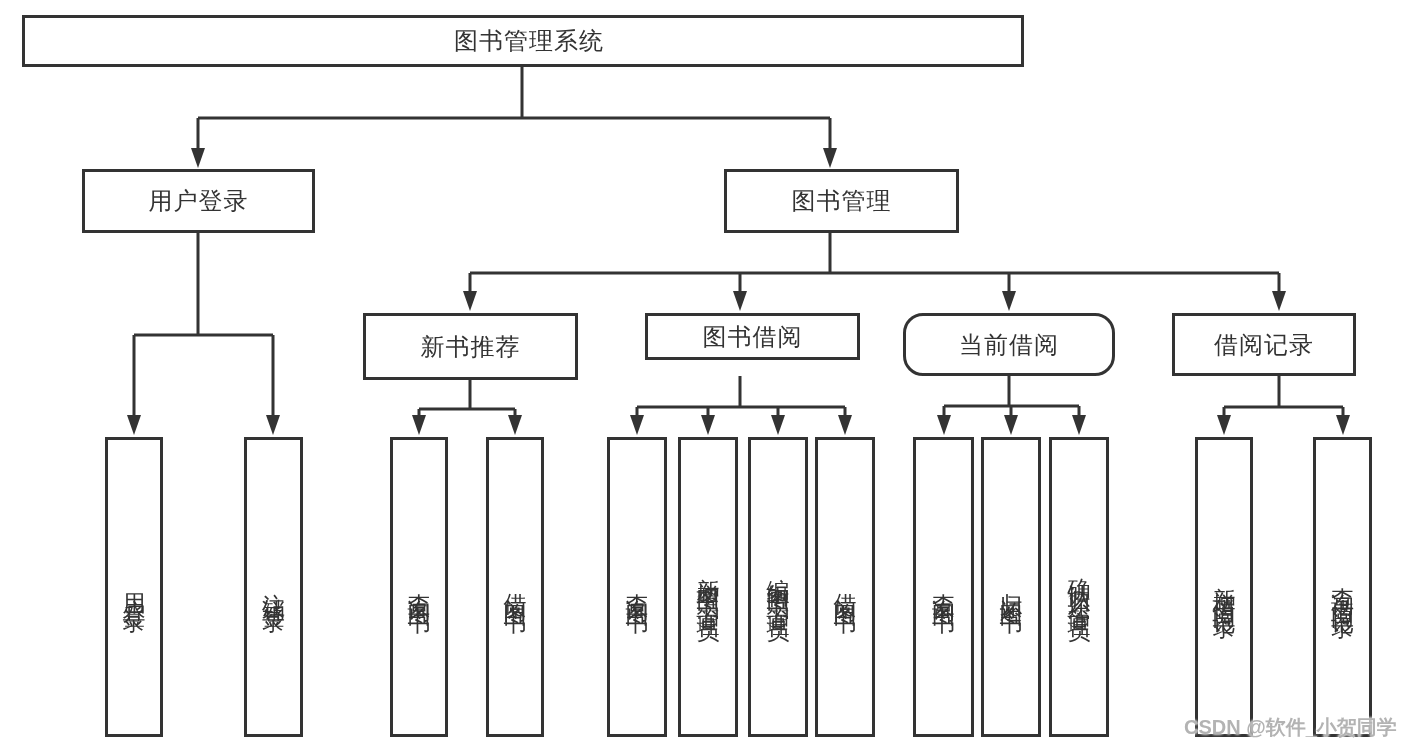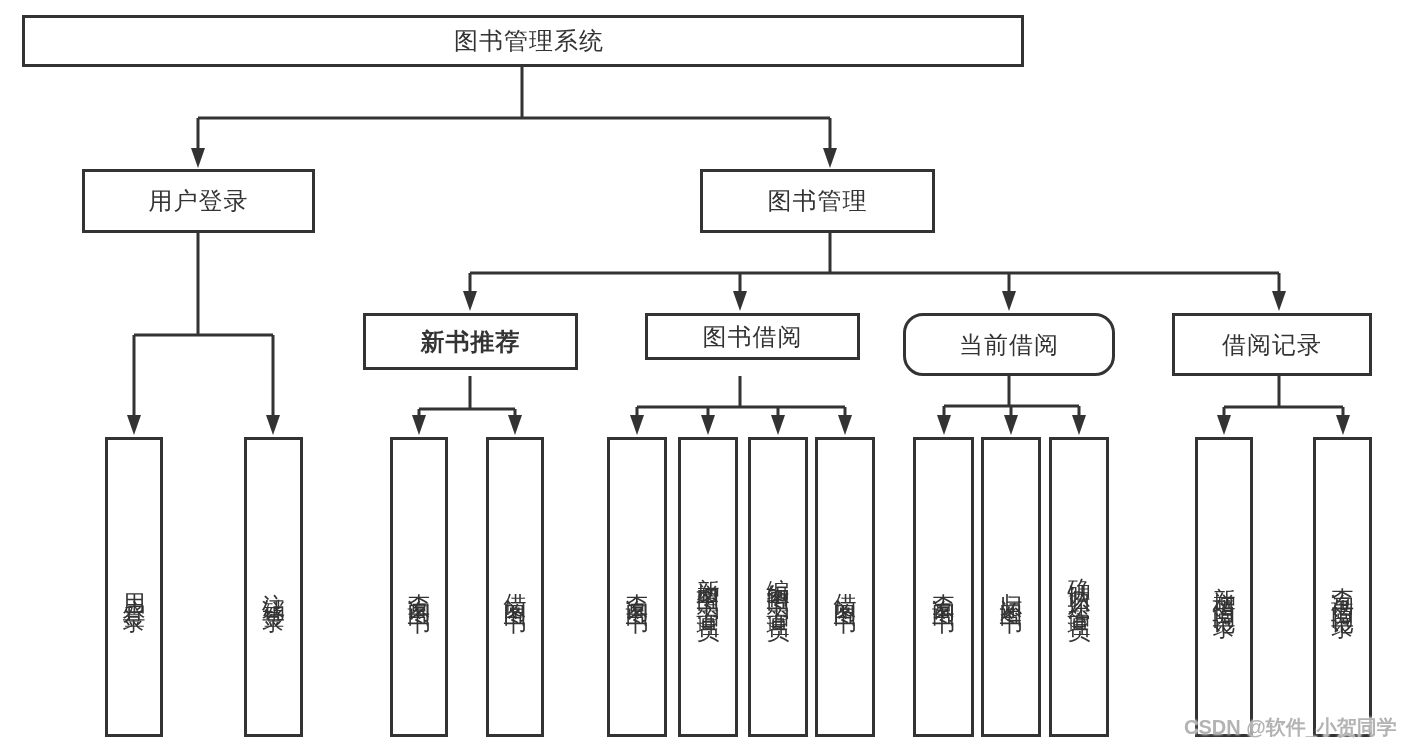--- a/index.html
+++ b/index.html
@@ -98,34 +98,34 @@
     </g>
   </svg>
 
   <div class="box hbox" style="left:22px; top:15px; width:1002px; height:52px;padding-left:12px;">
     <span class="lbl">图书管理系统</span>
   </div>
 
   <div class="box hbox" style="left:82px; top:169px; width:233px; height:64px;">
     <span class="lbl">用户登录</span>
   </div>
-  <div class="box hbox" style="left:700px; top:169px; width:235px; height:64px;">
+  <div class="box hbox" style="left:724px; top:169px; width:235px; height:64px;">
     <span class="lbl">图书管理</span>
   </div>
 
-  <div class="box hbox" style="left:363px; top:313px; width:215px; height:57px;font-weight:bold;">
+  <div class="box hbox" style="left:363px; top:313px; width:215px; height:67px;">
     <span class="lbl">新书推荐</span>
   </div>
   <div class="box hbox" style="left:645px; top:313px; width:215px; height:47px;">
     <span class="lbl">图书借阅</span>
   </div>
   <div class="box hbox" style="left:903px; top:313px; width:212px; height:63px;border-radius:20px;">
     <span class="lbl">当前借阅</span>
   </div>
-  <div class="box hbox" style="left:1172px; top:313px; width:200px; height:63px;">
+  <div class="box hbox" style="left:1172px; top:313px; width:184px; height:63px;">
     <span class="lbl">借阅记录</span>
   </div>
 
   <div class="box leaf" style="left:105px; top:437px; width:58px; height:300px;">
     <span class="lbl">用户登录</span>
   </div>
   <div class="box leaf" style="left:244px; top:437px; width:59px; height:300px;">
     <span class="lbl">注销登录</span>
   </div>
 

